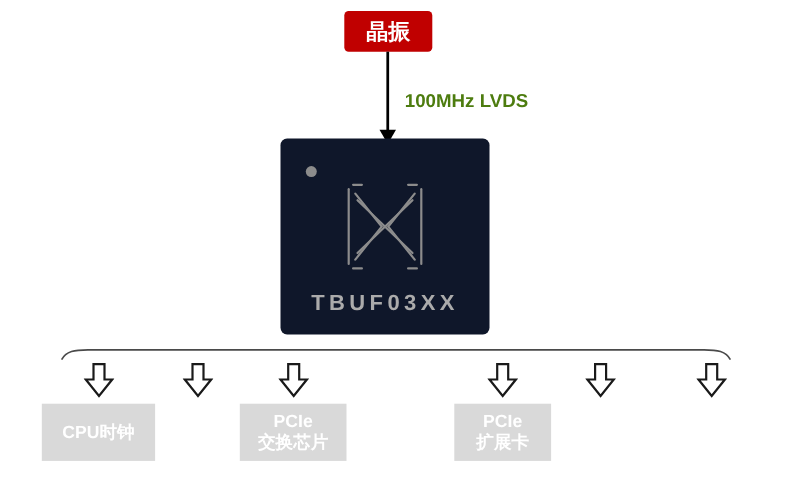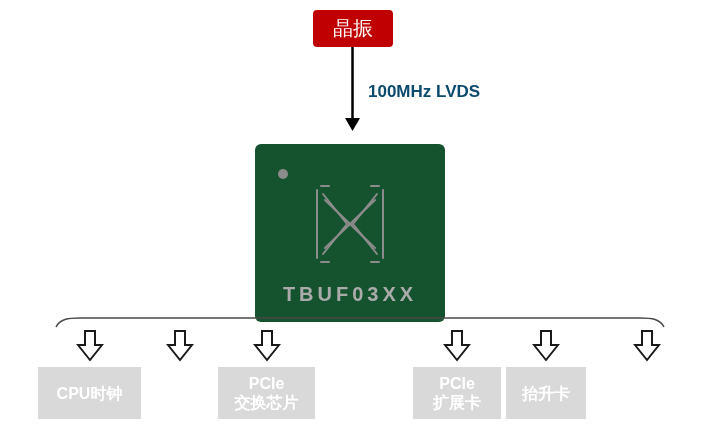--- a/index.html
+++ b/index.html
@@ -12,44 +12,44 @@
     background: #ffffff;
     overflow: hidden;
   }
   .source-box {
     position: absolute;
     left: 313px; top: 10px;
     width: 80px; height: 37px;
     background: #c00000;
     color: #ffffff;
     font-size: 20px;
-    font-weight: normal;
+    font-weight: bold;
     display: flex;
     align-items: center;
     justify-content: center;
     border-radius: 4px;
   }
   .overlay-svg {
     position: absolute;
     left: 0; top: 0;
     width: 720px; height: 440px;
   }
   .signal-label {
     position: absolute;
     left: 368px; top: 82px;
     font-size: 17px;
     font-weight: bold;
-    color: #0c4a6e;
+    color: #4d7c0f;
     white-space: nowrap;
   }
   .chip {
     position: absolute;
-    left: 255px; top: 144px;
+    left: 255px; top: 126px;
     width: 190px; height: 178px;
-    background: #14532d;
+    background: #0f172a;
     border-radius: 6px;
   }
   .chip-art {
     position: absolute;
     left: 0; top: 0;
     width: 190px; height: 178px;
   }
   .chip-label {
     position: absolute;
     left: 0; right: 0;
@@ -154,24 +154,20 @@
     <div class="target-box">
       <span>PCIe</span>
       <span>扩展卡</span>
     </div>
   </div>
 
   <div class="col" style="left:506px; width:80px;">
     <svg class="down-arrow" width="28" height="32" viewBox="0 0 28 32">
       <polygon points="9,1 19,1 19,15 26,15 14,30 2,15 9,15" fill="#ffffff" stroke="#1a1a1a" stroke-width="2" stroke-linejoin="miter"></polygon>
     </svg>
-    <div class="target-box">
-      <span>抬升卡</span>
-      <span></span>
-    </div>
   </div>
 
   <div class="col" style="left:612px; width:70px;">
     <svg class="down-arrow" width="28" height="32" viewBox="0 0 28 32">
       <polygon points="9,1 19,1 19,15 26,15 14,30 2,15 9,15" fill="#ffffff" stroke="#1a1a1a" stroke-width="2" stroke-linejoin="miter"></polygon>
     </svg>
   </div>
 
 </div>
 

